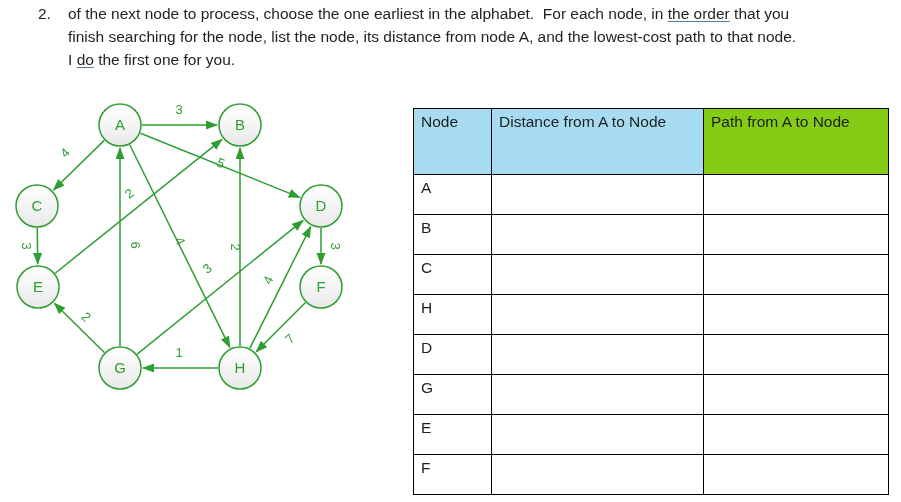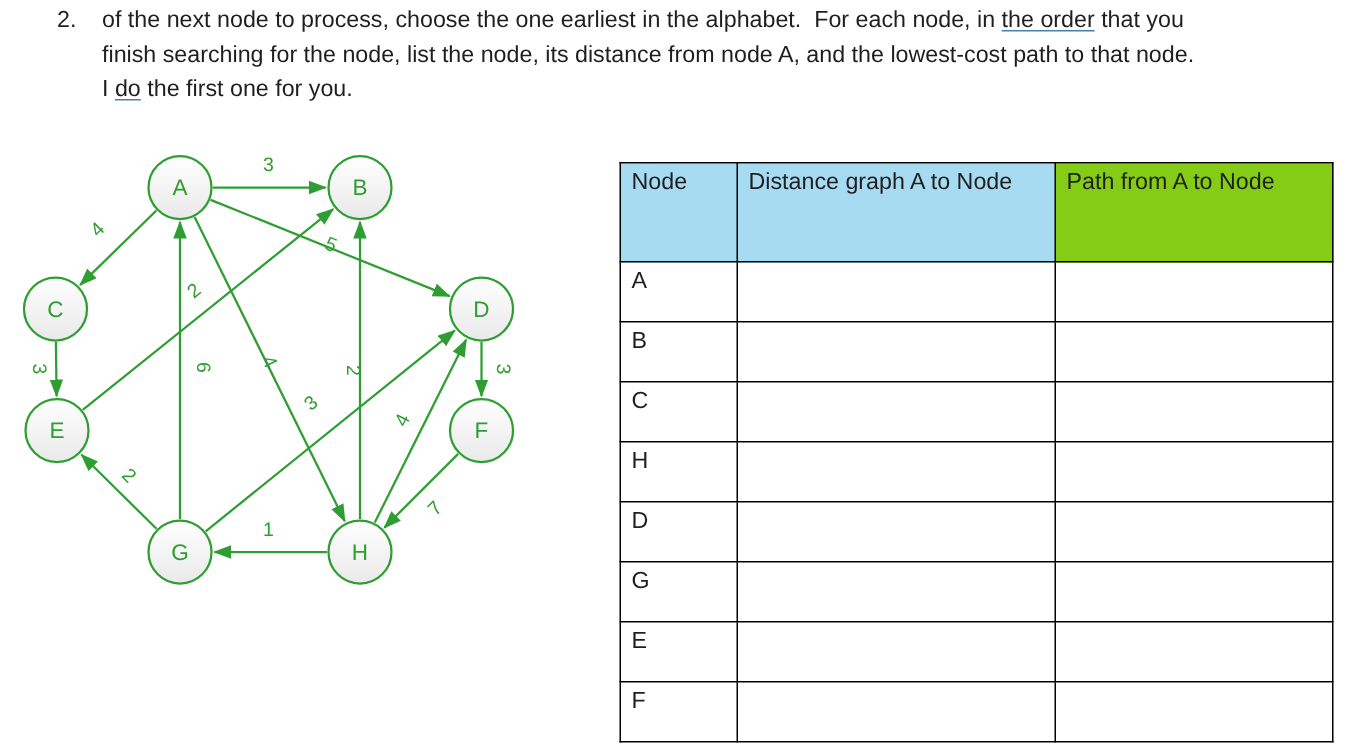--- a/index.html
+++ b/index.html
@@ -93,21 +93,21 @@
     </svg>
   <table id="rtable">
     <colgroup>
       <col style="width:78px">
         <col style="width:212px">
         <col style="width:185px">
     </colgroup>
     <thead>
         <tr>
           <th style="background: rgb(166, 219, 242);">Node</th>
-          <th style="background: rgb(166, 219, 242);">Distance graph A to Node</th>
+          <th style="background: rgb(166, 219, 242);">Distance from A to Node</th>
           <th style="background: #84cc16;">Path from A to Node</th>
         </tr>
       </thead>
     <tbody>
         <tr>
           <td>A</td>
           <td></td>
           <td></td>
         </tr>
         <tr>

